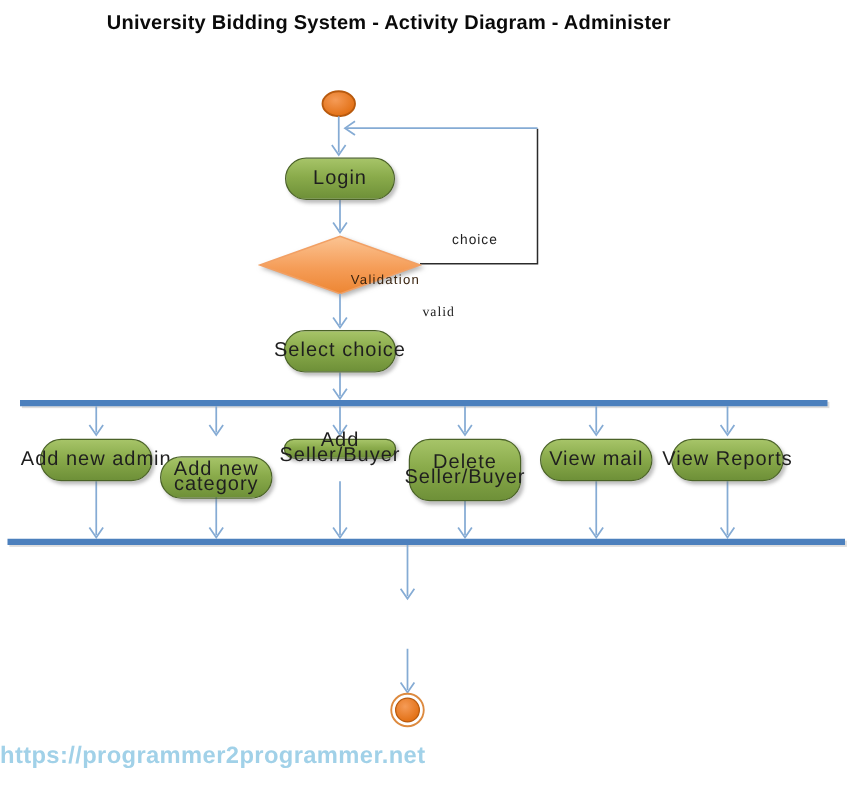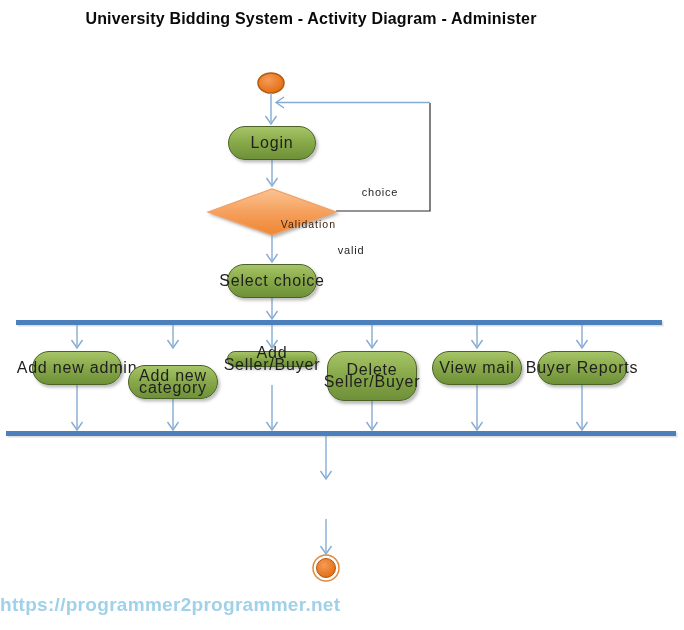--- a/index.html
+++ b/index.html
@@ -121,21 +121,21 @@
     <circle cx="326" cy="568" r="9.5" fill="url(#gradOrange)" stroke="#b85a0e" stroke-width="1"></circle>
   </svg>
 
   <div class="node" style="left:228px;top:126px;width:88px;height:34px;">
     <span>Login</span>
   </div>
 
   <div class="diamond-label">Validation</div>
 
   <div class="edge-label" style="left:350px;top:186px;">choice</div>
-  <div class="edge-label" style="left:321px;top:244px;">valid</div>
+  <div class="edge-label" style="left:321px;top:244px;font-family:Liberation Serif, serif;">valid</div>
 
   <div class="node" style="left:32px;top:351px;width:90px;height:34px;">
     <span>Add new admin</span>
 
   </div>
 
   <div class="node" style="left:227px;top:264px;width:90px;height:34px;">
     <span>Select choice</span>
   </div>
 
@@ -153,20 +153,20 @@
     <span>Delete</span>
     <span>Seller/Buyer</span>
   </div>
 
   <div class="node" style="left:432px;top:351px;width:90px;height:34px;">
     <span>View mail</span>
 
   </div>
 
   <div class="node" style="left:537px;top:351px;width:90px;height:34px;">
-    <span>Buyer Reports</span>
+    <span>View Reports</span>
 
   </div>
 
 
   <a class="footer">https://programmer2programmer.net</a>
 
 </div>
 
 </body></html>

